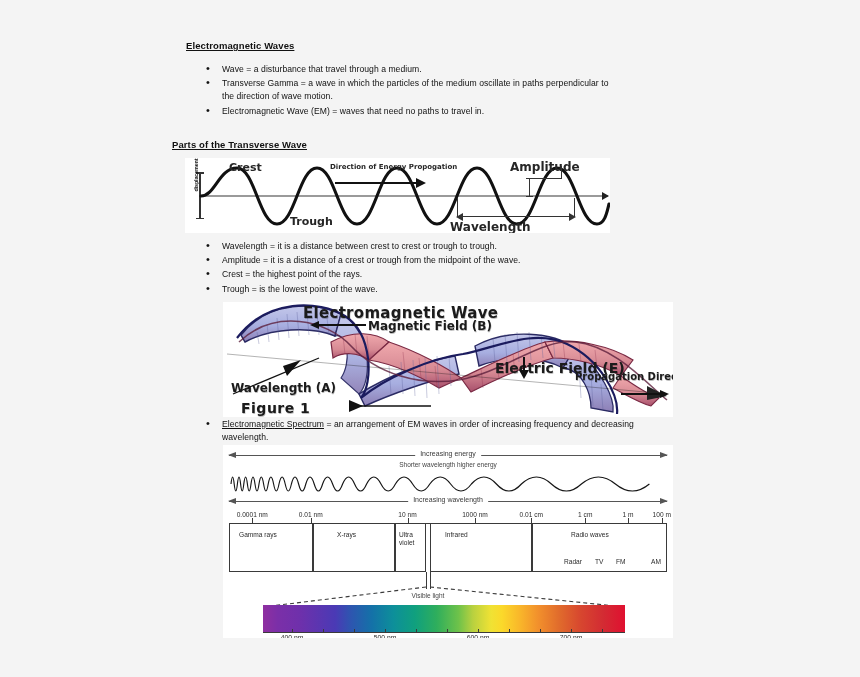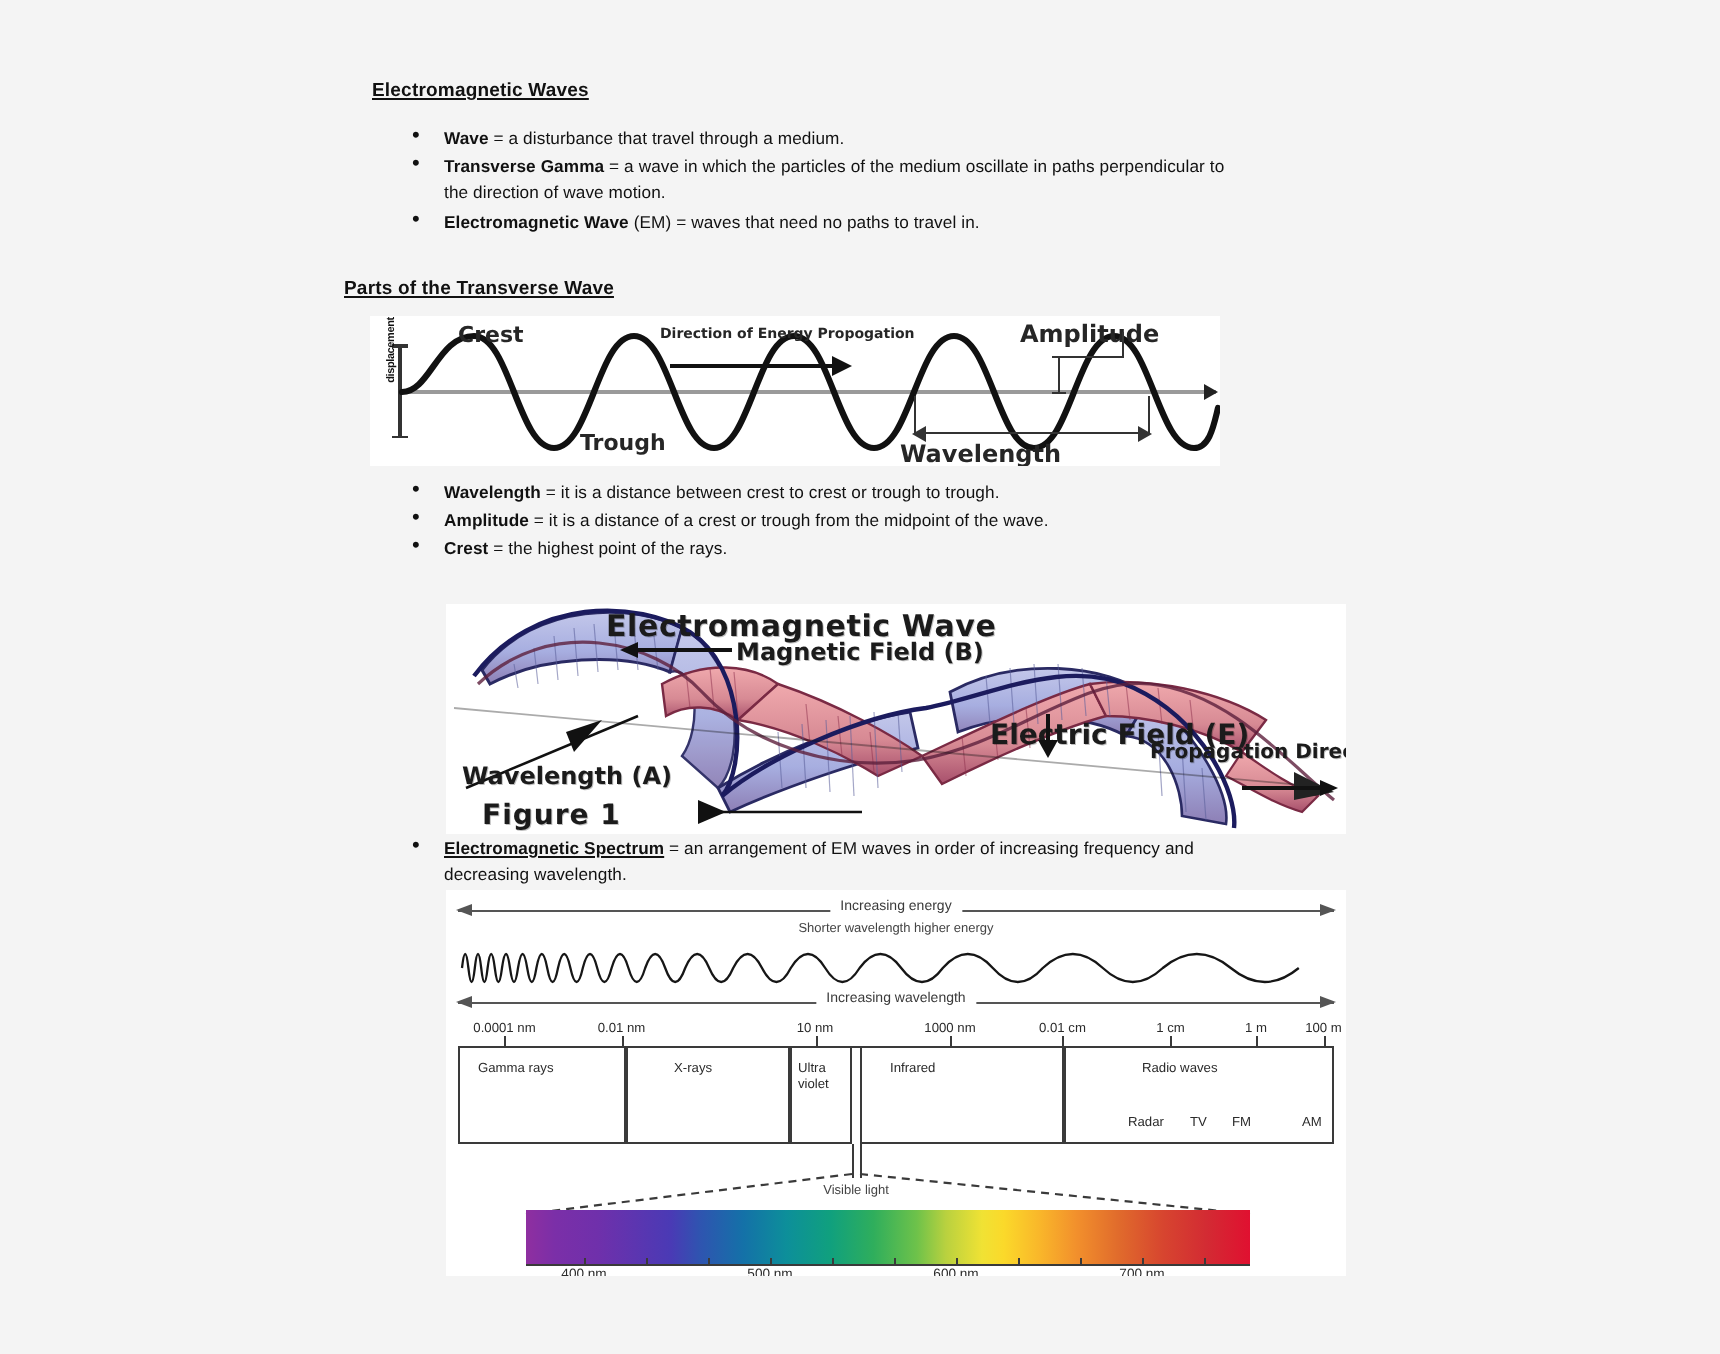--- a/index.html
+++ b/index.html
@@ -41,21 +41,21 @@
     letter-spacing: 0.05px;
   }
   .bullet-list li::before {
     content: "\2022";
     position: absolute;
     left: 6px;
     top: -1px;
     font-size: 11px;
     line-height: 13.2px;
   }
-  .bullet-list b { font-weight: bold; }
+  .bullet-list b { font-weight: normal; }
   .uline { text-decoration: underline; }
 
   
   .fig {
     position: absolute;
     background: #ffffff;
     overflow: hidden;
   }
 
   
@@ -316,20 +316,23 @@
 
   <ul class="bullet-list" style="left:200px; top:240px; width:420px;">
     <li>
       <b>Wavelength</b><span> = it is a distance between crest to crest or trough to trough.</span>
     </li>
     <li>
       <b>Amplitude</b><span> = it is a distance of a crest or trough from the midpoint of the wave.</span>
     </li>
     <li>
       <b>Crest</b><span> = the highest point of the rays.</span>
+    </li>
+    <li>
+      <b>Trough</b><span> = is the lowest point of the wave.</span>
     </li>
   </ul>
 
   <div class="fig" id="fig-em" style="left:223px; top:302px; width:450px; height:115px;">
 
     <svg width="450" height="115" style="position:absolute;left:0;top:0;">
       <defs>
         <linearGradient id="gB" x1="0" y1="0" x2="0" y2="1">
           <stop offset="0%" stop-color="#c3c7ea"></stop>
           <stop offset="55%" stop-color="#a7aee0"></stop>

